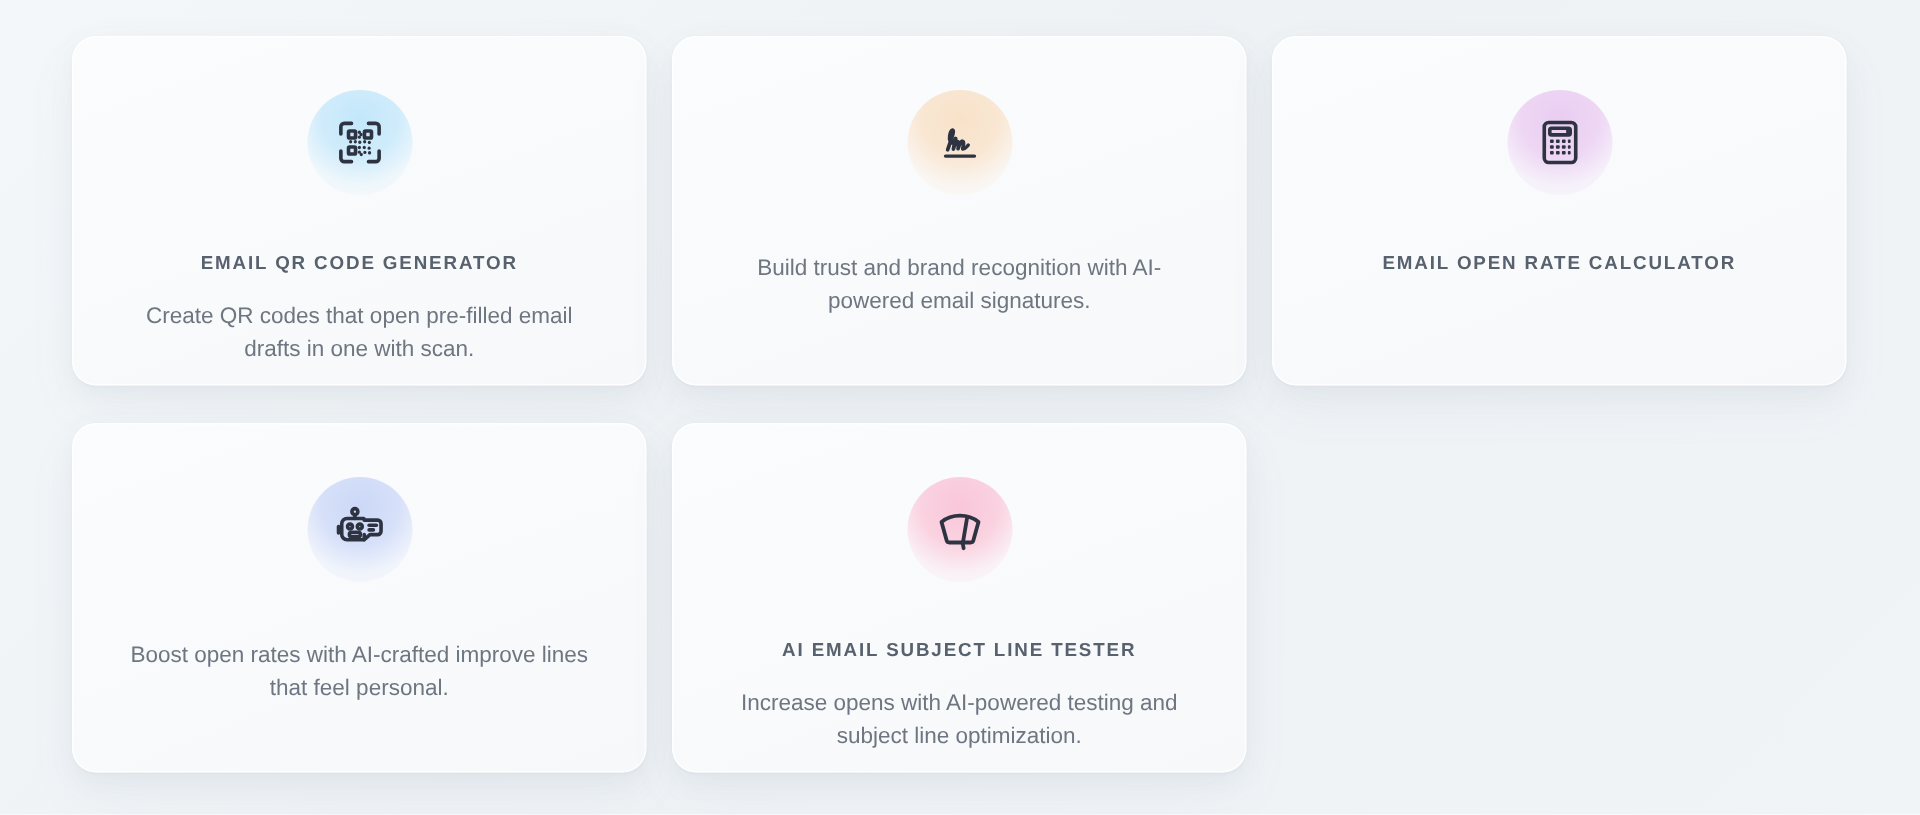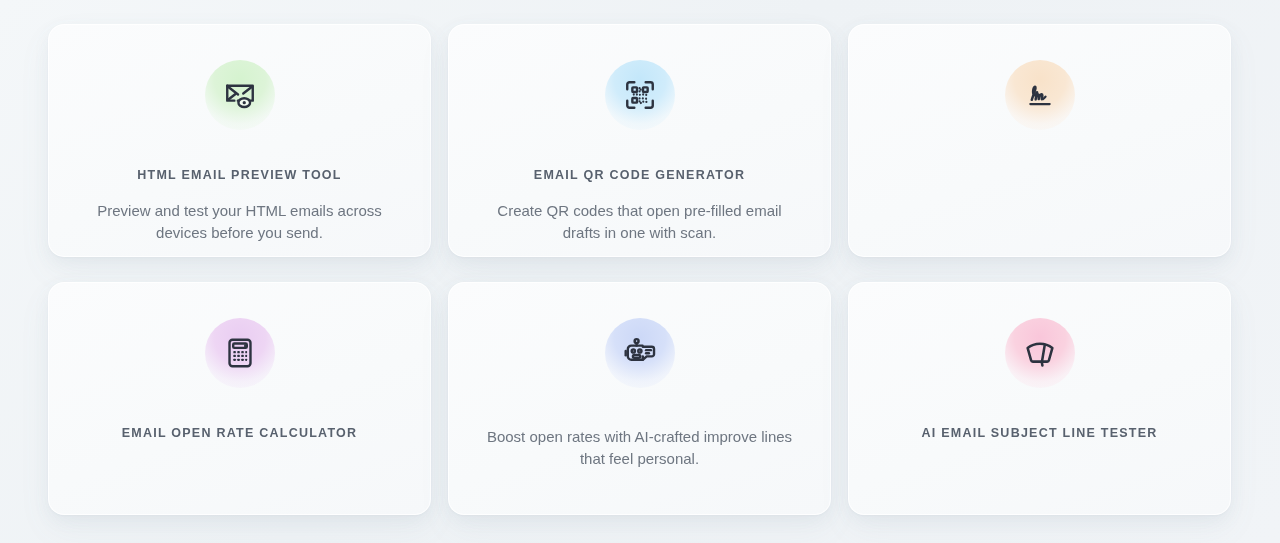--- a/index.html
+++ b/index.html
@@ -95,35 +95,20 @@
     text-align: center;
     line-height: 1.48;
     max-width: 310px;
   }
 </style>
 </head>
 <body>
 
 <div id="grid">
 
-  <div class="card">
-    <div class="icon-wrap c-green">
-      <svg viewBox="0 0 24 24" fill="none" stroke="#2d3340" stroke-width="1.7" stroke-linecap="round" stroke-linejoin="round">
-        <path d="M3 5.5h18v10.5H10.5"></path>
-        <path d="M3 5.5v10.5h5"></path>
-        <path d="M3.6 6.2l7 5.4"></path>
-        <path d="M20.4 6.2l-6.1 4.7"></path>
-        <path d="M3.6 15.4l5.2-4.1"></path>
-        <ellipse cx="15" cy="17.4" rx="4.1" ry="3.1" fill="#f4fbf2"></ellipse>
-        <circle cx="15" cy="17.4" r="1.15" fill="#2d3340" stroke="none"></circle>
-      </svg>
-    </div>
-    <div class="card-title">HTML EMAIL PREVIEW TOOL</div>
-    <div class="card-desc">Preview and test your HTML emails across devices before you send.</div>
-  </div>
 
   <div class="card">
     <div class="icon-wrap c-blue">
       <svg viewBox="0 0 24 24" fill="none" stroke="#2d3340" stroke-width="1.7" stroke-linecap="round" stroke-linejoin="round">
         <path d="M3 8V4.6a1.6 1.6 0 0 1 1.6-1.6H8"></path>
         <path d="M16 3h3.4A1.6 1.6 0 0 1 21 4.6V8"></path>
         <path d="M21 16v3.4a1.6 1.6 0 0 1-1.6 1.6H16"></path>
         <path d="M8 21H4.6A1.6 1.6 0 0 1 3 19.4V16"></path>
         <rect x="6.6" y="6.6" width="3.3" height="3.3" rx="0.5"></rect>
         <rect x="14.1" y="6.6" width="3.3" height="3.3" rx="0.5"></rect>
@@ -153,20 +138,21 @@
 
   <div class="card">
     <div class="icon-wrap c-peach">
       <svg viewBox="0 0 24 24" fill="none" stroke="#2d3340" stroke-width="1.6" stroke-linecap="round" stroke-linejoin="round">
         <path d="M6.2 15.4c0.8-2.4 1.6-4.6 2.2-6.5 0.5-1.6 0.6-2.6 0.1-2.7-0.6-0.1-1.1 1.2-1.3 2.6-0.3 1.9 0.2 3.3 1.1 3.4 0.8 0.1 1.3-0.9 1.6-2" stroke-width="1.75"></path>
         <path d="M9.9 10.2c-0.4 1.6-0.7 3.2-1 4.9 0.6-2.1 1.3-3.6 2-3.5 0.6 0.1 0.5 1.2 0.2 3.3 0.7-2.3 1.4-3.6 2.1-3.5 0.7 0.1 0.5 1.5 0.1 3.6" stroke-width="1.75"></path>
         <path d="M14.2 14.8c0.6-0.3 1.2-0.9 1.7-1.6"></path>
         <path d="M5.2 18.4h13.6"></path>
       </svg>
     </div>
+    <div class="card-desc">Build trust and brand recognition with AI-powered email signatures.</div>
   </div>
 
   <div class="card">
     <div class="icon-wrap c-purple">
       <svg viewBox="0 0 24 24" fill="none" stroke="#2d3340" stroke-width="1.7" stroke-linecap="round" stroke-linejoin="round">
         <rect x="4.6" y="2.6" width="14.8" height="18.8" rx="2.1"></rect>
         <rect x="7.2" y="5.3" width="9.6" height="3.1" rx="0.8"></rect>
         <rect x="14.9" y="5.9" width="1.3" height="1.9" rx="0.4" fill="#2d3340" stroke="none"></rect>
         <g fill="#2d3340" stroke="none">
           <rect x="7.3" y="10.6" width="1.75" height="1.6" rx="0.45"></rect>
@@ -207,15 +193,16 @@
 
   <div class="card">
     <div class="icon-wrap c-pink">
       <svg viewBox="0 0 24 24" fill="none" stroke="#2d3340" stroke-width="1.8" stroke-linecap="round" stroke-linejoin="round">
         <path d="M3.3 8.5C5.6 6.6 8.7 5.5 12 5.5s6.4 1.1 8.7 3l-2.4 8.6a1.3 1.3 0 0 1-1.3 1H7a1.3 1.3 0 0 1-1.3-1z"></path>
         <path d="M15.4 6.1l-2 11.9"></path>
         <path d="M13.2 18.2l0.5 2.6"></path>
       </svg>
     </div>
     <div class="card-title">AI EMAIL SUBJECT LINE TESTER</div>
+    <div class="card-desc">Increase opens with AI-powered testing and subject line optimization.</div>
   </div>
 
 </div>
 
 </body></html>

